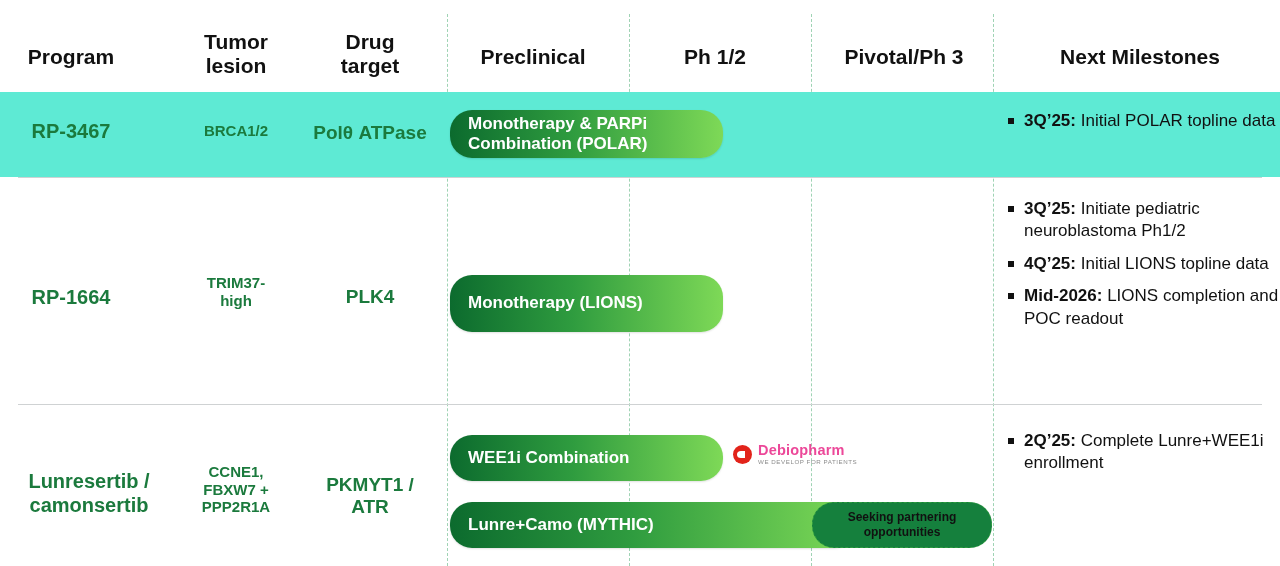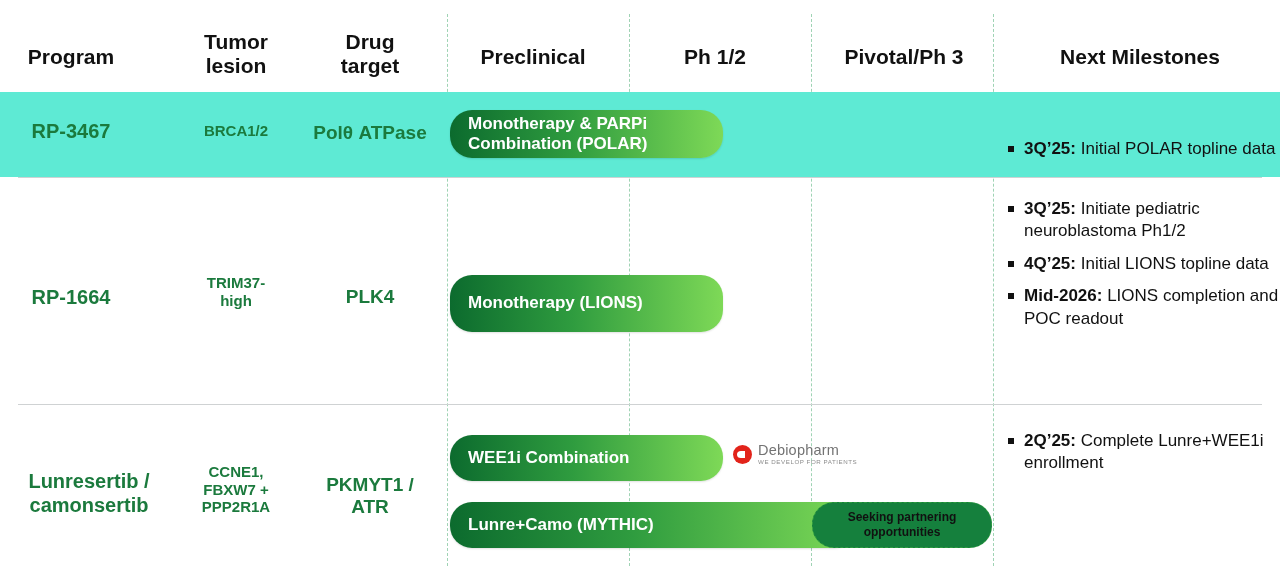--- a/index.html
+++ b/index.html
@@ -101,22 +101,22 @@
     content: "";
     position: absolute;
     left: 4px; top: 6px;
     width: 8px; height: 7px;
     background: #ffffff;
     border-radius: 50% 0 0 50%;
   }
   .partner-text { line-height: 1.05; }
   .partner-name {
     font-size: 14.5px;
-    font-weight: normal;
-    color: #737373;
+    font-weight: bold;
+    color: #ec4899;
     letter-spacing: .2px;
   }
   .partner-tag {
     font-size: 6.2px;
     color: #8d8d8d;
     letter-spacing: .55px;
     margin-top: 1px;
   }
 
   
@@ -185,21 +185,21 @@
   <div class="row row-shaded" style="top:92px; height:85px;">
     <div class="cell-program" style="left:0px;   top:28px; width:142px;">RP-3467</div>
     <div class="cell-lesion" style="left:166px; top:30px; width:140px; white-space:pre-line;">BRCA1/2</div>
     <div class="cell-target" style="left:300px; top:30px; width:140px; white-space:pre-line;">Polθ ATPase</div>
 
     <div class="bar" style="left:450px; top:18px; width:273px; height:48px; white-space:pre-line;">
       <span>Monotherapy &amp; PARPi
 Combination (POLAR)</span>
     </div>
 
-    <div class="milestones" style="top:18px;margin-top:28px;">
+    <div class="milestones" style="top:18px;">
       <div class="ms-item">
         <b>3Q’25:</b><span> Initial POLAR topline data</span>
       </div>
     </div>
   </div>
   <div class="row-sep" style="top:177px;"></div>
 
   <div class="row" style="top:178px; height:226px;">
     <div class="cell-program" style="left:0px;   top:108px; width:142px;">RP-1664</div>
     <div class="cell-lesion" style="left:166px; top:96px;  width:140px; white-space:pre-line;">TRIM37-

